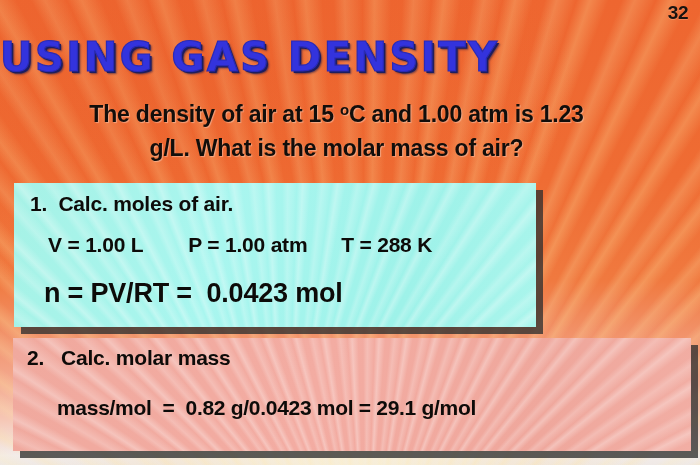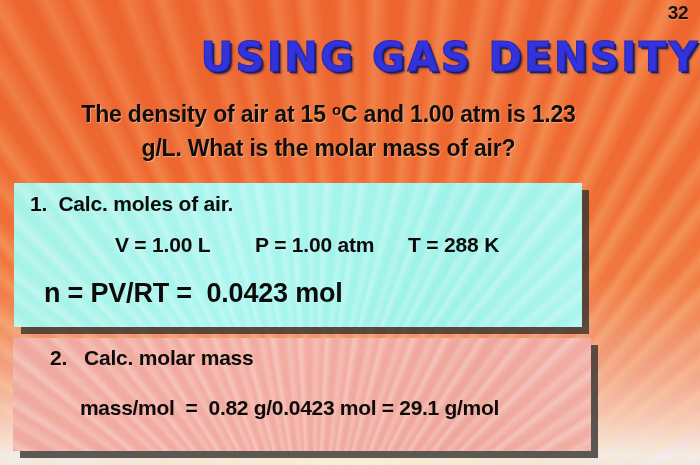--- a/index.html
+++ b/index.html
@@ -81,37 +81,37 @@
     letter-spacing: -0.5px;
     text-shadow: 0 1px 0 rgba(255,255,255,.18);
   }
 
   
   .title {
     position: absolute;
     top: 34px;
     left: 0;
     width: 700px;
-    text-align: right;
+    text-align: left;
     font-family: "DejaVu Sans", sans-serif;
     font-weight: bold;
     font-size: 40px;
     letter-spacing: 2.5px;
     color: #3333dd;
     -webkit-text-stroke: 1.2px #2a2ab5;
     text-shadow:
       2px 2px 0 #1d1d5e,
       3px 3px 2px rgba(20,20,70,.55);
     white-space: nowrap;
   }
 
   
   .question {
     position: absolute;
-    left: 0;
+    left: 8px;
     width: 657px;
     color: #120e0b;
     font-weight: bold;
     font-size: 23px;
     letter-spacing: -0.2px;
     text-shadow: 1px 1px 1px rgba(255,255,255,.35);
   }
   .q-line1 { top: 101px; text-align: center; }
   .q-line2 { top: 135px; text-align: center; padding-right: 38px; }
 
@@ -134,52 +134,50 @@
         rgba(255,255,255,0.00) 2.4deg,
         rgba(255,255,255,0.00) 3.4deg,
         rgba(255,255,255,0.22) 4.4deg,
         rgba(255,255,255,0.00) 6.0deg);
     pointer-events: none;
   }
 
   .box-step1 {
     left: 14px;
     top: 183px;
-    width: 568px;
+    width: 522px;
     height: 144px;
     background: linear-gradient(105deg, #a6f2e6 0%, #a9f6ef 40%, #9ef2e9 75%, #aaf5ec 100%);
   }
 
   .box-step2 {
     left: 13px;
     top: 338px;
-    width: 578px;
+    width: 678px;
     height: 113px;
     background: linear-gradient(105deg, #f0a99e 0%, #f3aca2 45%, #efa79c 78%, #f2aea4 100%);
-    padding-left: 23px;
   }
 
   .box-line {
     position: relative;
     color: #0d0b09;
     font-weight: bold;
     white-space: pre;
   }
 
   
   .s1-head {
     font-size: 21px;
     margin: 9px 0 0 16px;
     letter-spacing: -0.2px;
   }
   .s1-vars {
     font-size: 21px;
     margin: 17px 16px 0 34px;
     letter-spacing: -0.2px;
-    text-align: center;
   }
   .s1-n {
     font-size: 27px;
     margin: 21px 0 0 30px;
     letter-spacing: -0.2px;
   }
 
   
   .s2-head {
     font-size: 21px;

